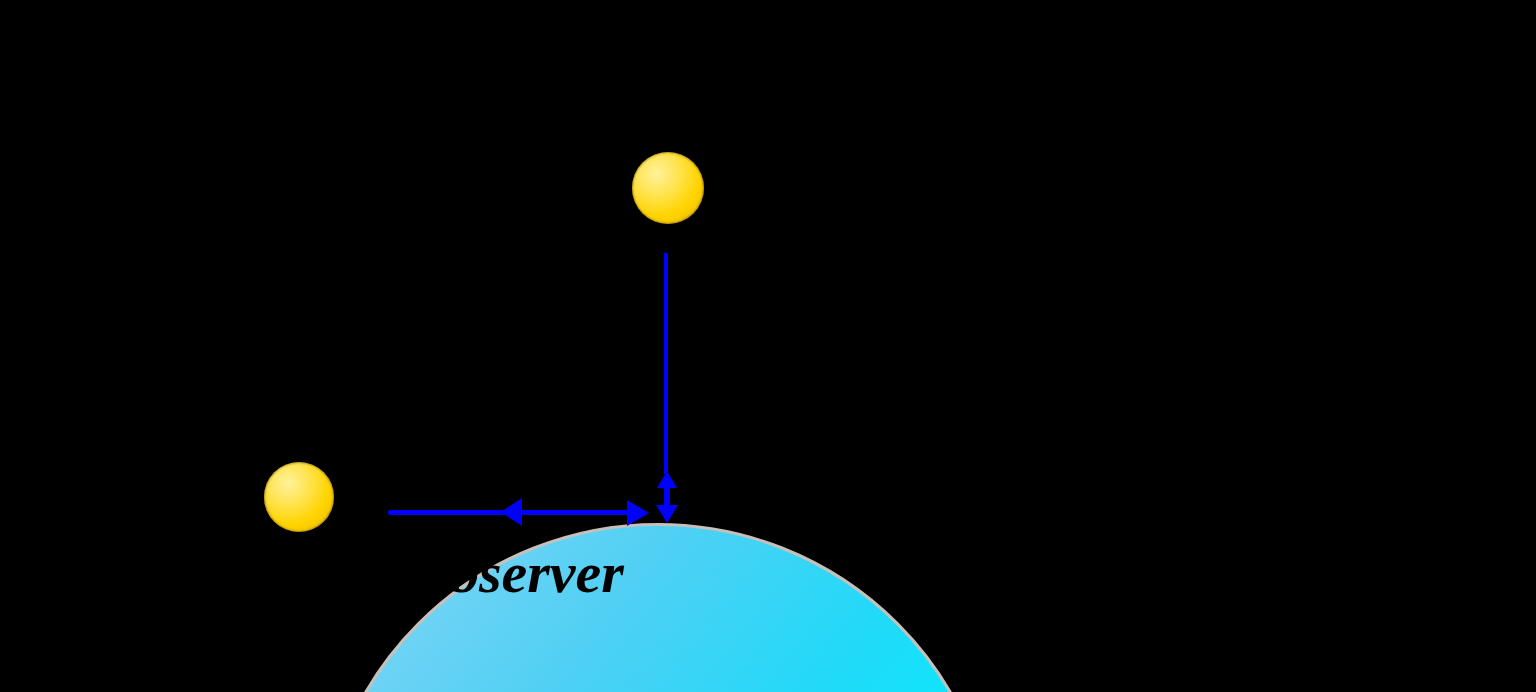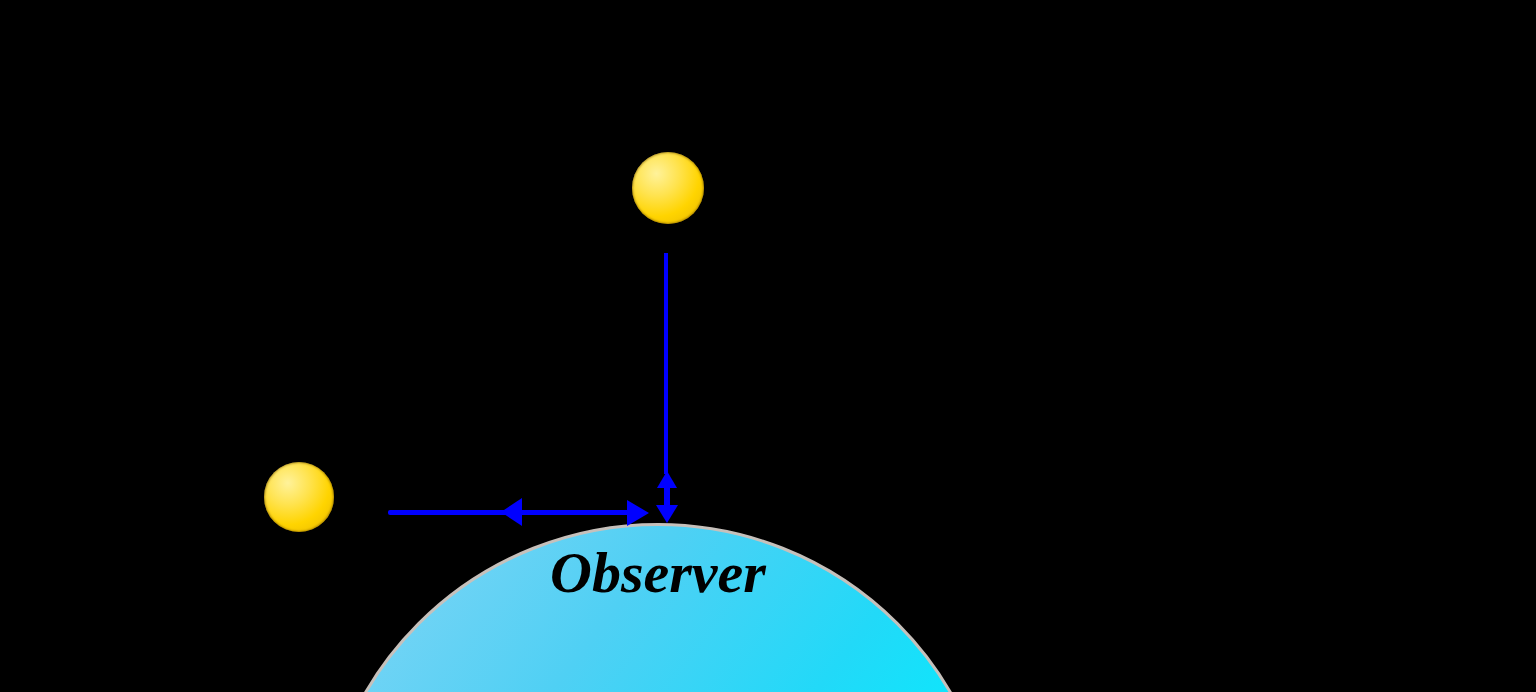--- a/index.html
+++ b/index.html
@@ -54,21 +54,21 @@
     left:318px;top:523px;
     width:680px;height:680px;
     border-radius:50%;
     border:3px solid #c6c0bb;
     box-sizing:border-box;
     background:linear-gradient(128deg, #79d4f5 8%, #4fd0f4 30%, #22d9f8 52%, #00efff 74%, #00ffff 92%);
   }
 
   .observer-label{
     left:408px;top:544px;width:500px;
-    text-align:center;
+    text-align:left;
     font-size:58px;
     font-weight:bold;
     font-style:italic;
     color:#000;
     line-height:1.0;
     letter-spacing:0px;
   }
 </style>
 </head>
 <body>

